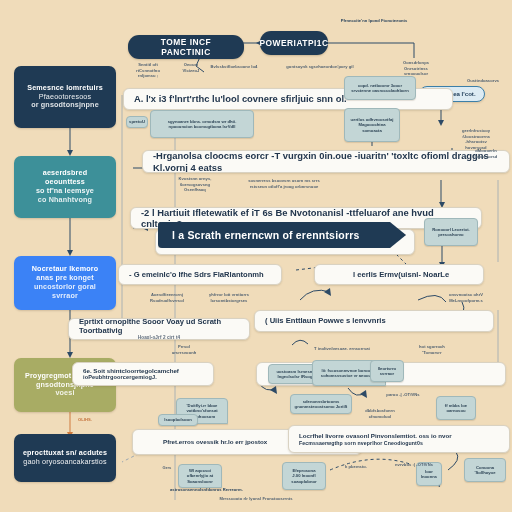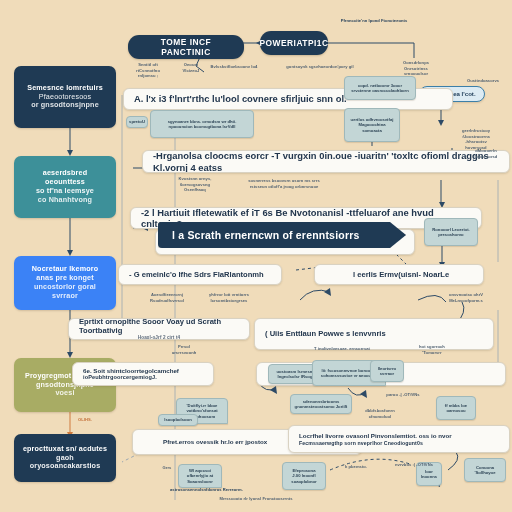--- a/index.html
+++ b/index.html
@@ -230,21 +230,21 @@
   </div>
 
   <div class="node stage" style="left:14px; top:358px; width:102px; height:54px; background:#a8ac64; flex-direction:column;">
     <span>Proygregmot ichlowes</span>
     <span style="font-weight:600;opacity:.92">gnsodtonsjnpne</span>
     <span style="font-weight:600;opacity:.85">voesi</span>
   </div>
 
   <div class="node stage" style="left:14px; top:434px; width:102px; height:48px; background:#1f3a54; flex-direction:column;">
     <span>eprocttuxat sn/ acdutes</span>
-    <span style="font-weight:700;opacity:.92">gaoh oryosoancakarstios</span>
+    <span style="font-weight:400;opacity:.92">gaoh oryosoancakarstios</span>
   </div>
 
   <div class="node pill-dark" style="left:128px; top:35px; width:116px; height:24px;">
     <span>TOME INCF PANCTINIC</span>
   </div>
   <div class="node pill-dark" style="left:260px; top:31px; width:68px; height:24px;">
     <span>POWERIATPI1C</span>
   </div>
 
   <div class="node pill-blue" style="left:419px; top:86px; width:66px; height:16px;">
@@ -274,21 +274,21 @@
 
   <div class="node banner small" style="left:314px; top:264px; width:170px; height:21px;">
     <span style="margin-left:28px;">l eerlis Ermv(uisnl- NoarLe</span>
   </div>
 
   <div class="node banner small" style="left:68px; top:318px; width:182px; height:22px; flex-direction:column; align-items:center; justify-content:center;">
     <span>Eprtixt ornoplthe Sooor Voay ud Scrath Toortbativig</span>
     <span class="sub">Hoaxl-oJrf 2 cirt t4</span>
   </div>
 
-  <div class="node banner small" style="left:254px; top:318px; width:240px; height:32px;border-radius:6px;">
+  <div class="node banner small" style="left:254px; top:310px; width:240px; height:22px;border-radius:6px;">
     <span>( Uiis Enttlaun  Powwe s   lenvvnris</span>
   </div>
 
   <div class="node banner tiny" style="left:72px; top:362px; width:142px; height:24px; flex-direction:column; align-items:flex-start; justify-content:center;">
     <span>6e. Soit  shintcloorrtegolcamchef</span>
     <span class="sub" style="font-size:5.6px;color:#22364d;">ioPeubhtrgoorcergemiogJ.</span>
   </div>
 
   <div class="node banner tiny" style="left:256px; top:362px; width:250px; height:24px;"></div>
 

